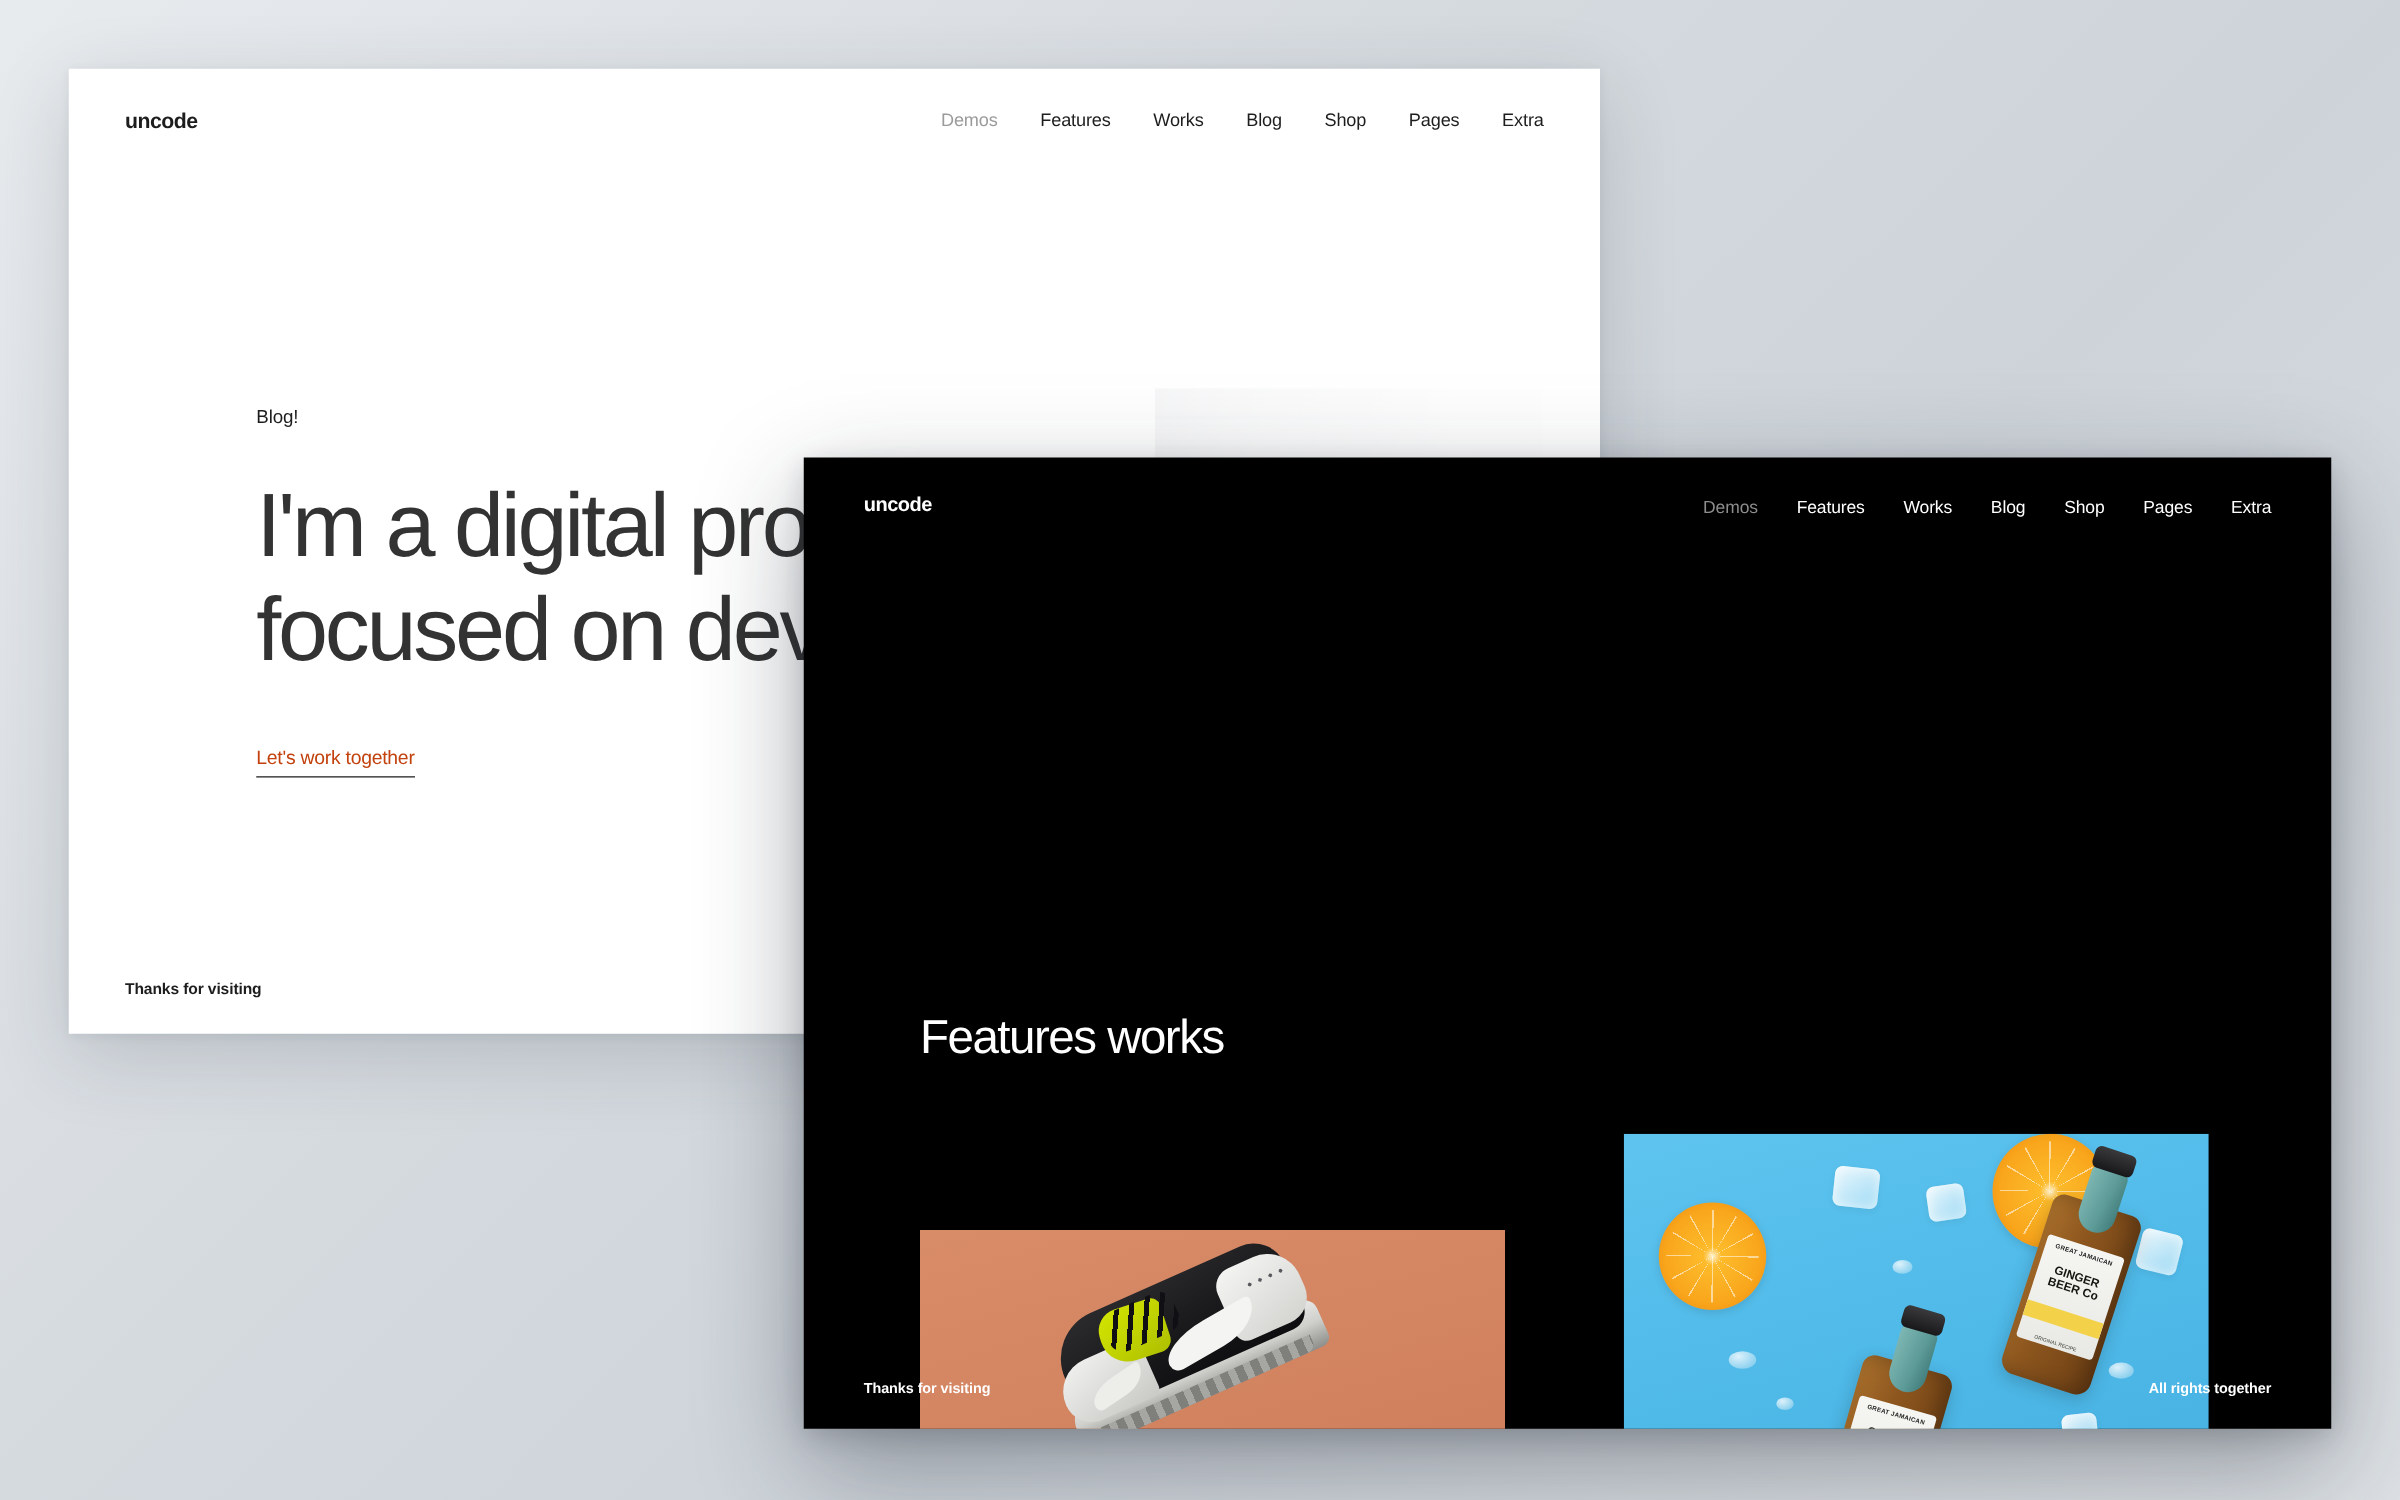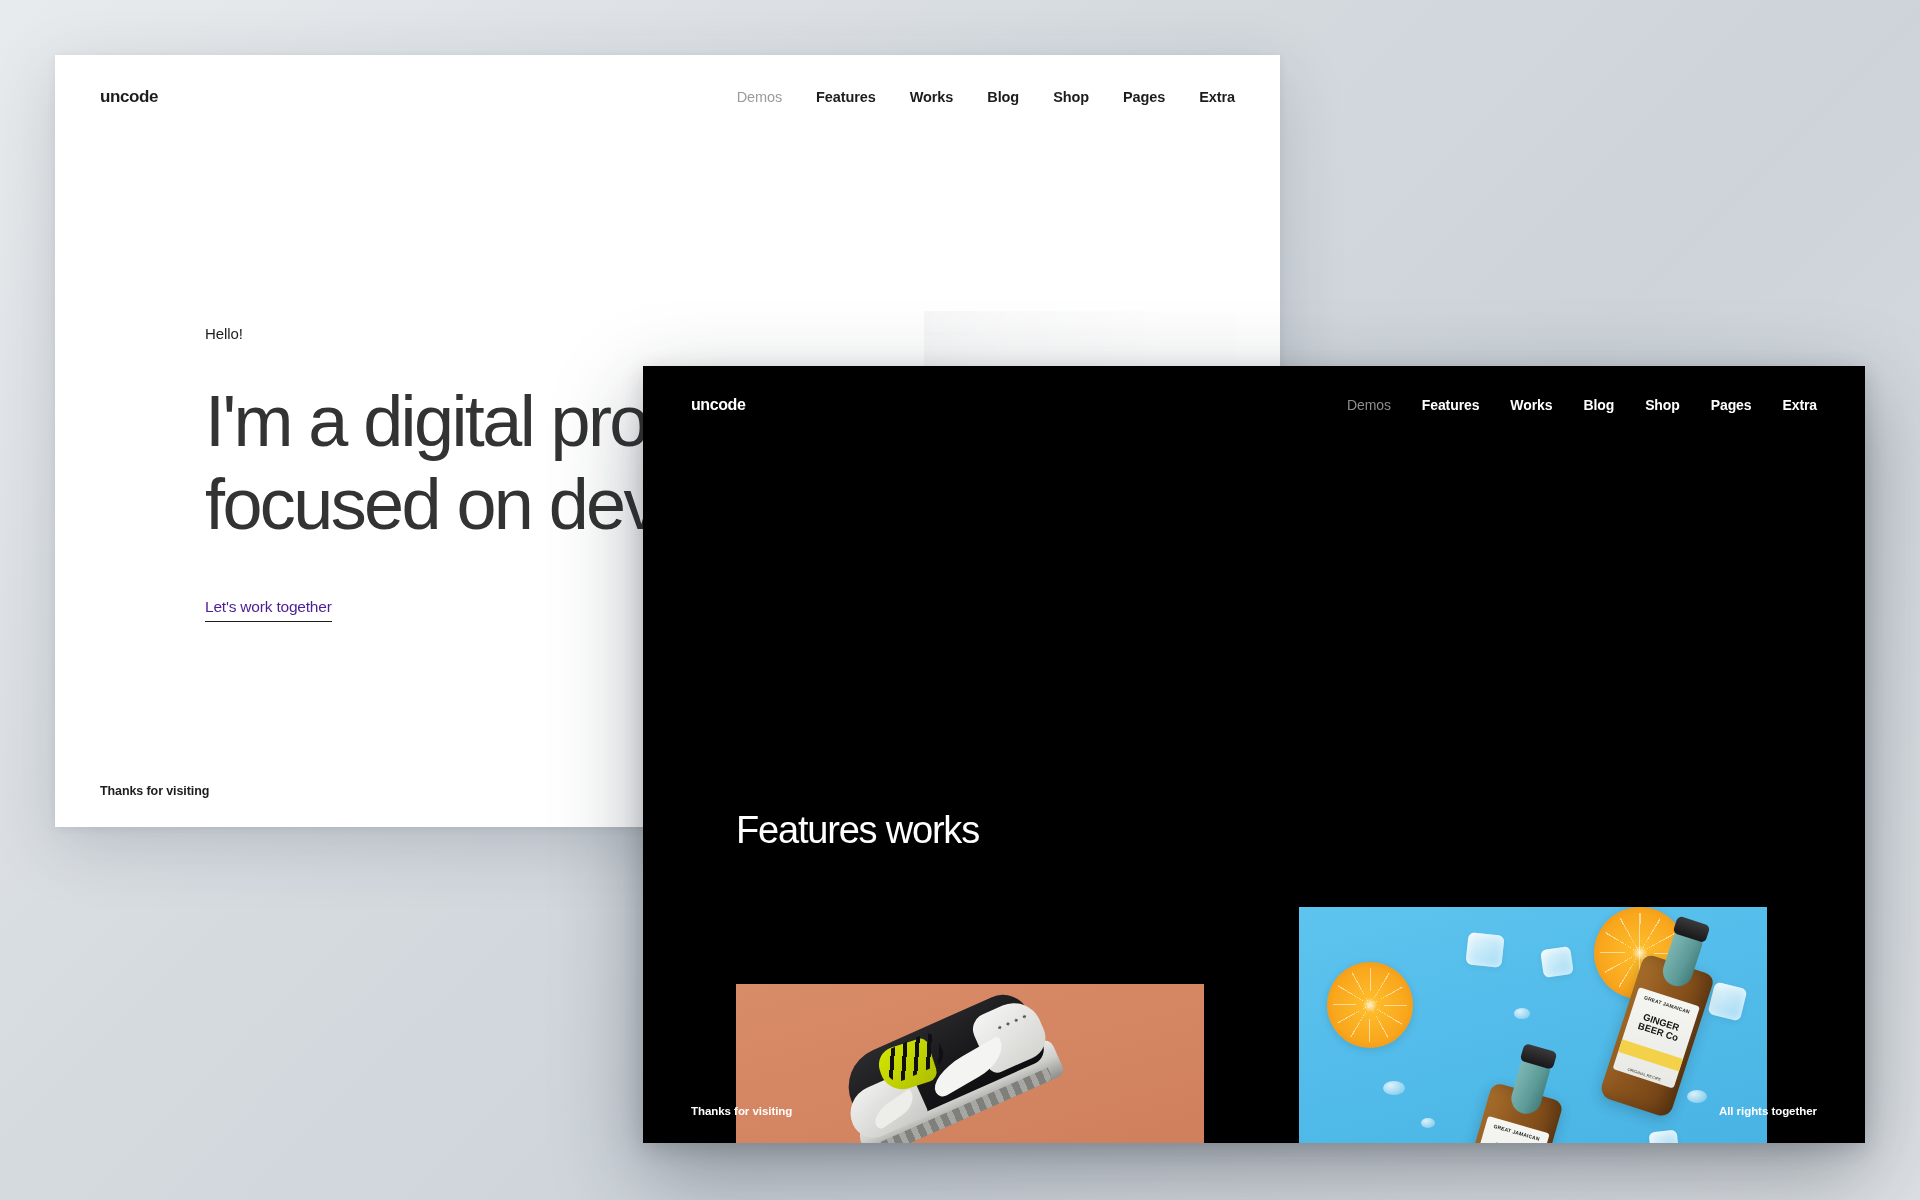--- a/index.html
+++ b/index.html
@@ -52,21 +52,21 @@
     letter-spacing: -0.4px;
     color: #1d1d1d;
   }
   .nav {
     display: flex;
     align-items: flex-end;
     gap: 34px;
   }
   .nav-item {
     font-size: 14.5px;
-    font-weight: bold;
+    font-weight: normal;
     color: #1d1d1d;
     letter-spacing: -0.1px;
     cursor: pointer;
     white-space: nowrap;
   }
   .nav-item.muted { color: #9b9b9b; font-weight: normal; }
 
   .wc-hero {
     position: absolute;
     left: 150px;
@@ -84,21 +84,21 @@
     line-height: 1.15;
     font-weight: normal;
     color: #333333;
     letter-spacing: -2.6px;
     max-width: 900px;
   }
   .cta {
     display: inline-block;
     margin-top: 52px;
     font-size: 15.5px;
-    color: #4c1d95;
+    color: #c2410c;
     border-bottom: 1.6px solid #1d1d1d;
     padding-bottom: 5px;
     letter-spacing: -0.2px;
     cursor: pointer;
   }
 
   .wc-photo {
     position: absolute;
     left: 869px;
     top: 256px;
@@ -436,21 +436,21 @@
     </nav>
   </div>
 
   <div class="wc-photo">
     <div class="wall-bg"></div>
     <div class="head-hair"></div>
     <div class="head-face"></div>
   </div>
 
   <div class="wc-hero">
-    <div class="hello">Hello!</div>
+    <div class="hello">Blog!</div>
     <h1 class="headline">I'm a digital product designer focused on development</h1>
     <a class="cta">Let's work together</a>
   </div>
 
   <div class="fadeout"></div>
 
   <div class="wc-footer">
     <span class="footer-note">Thanks for visiting</span>
   </div>
 </div>

